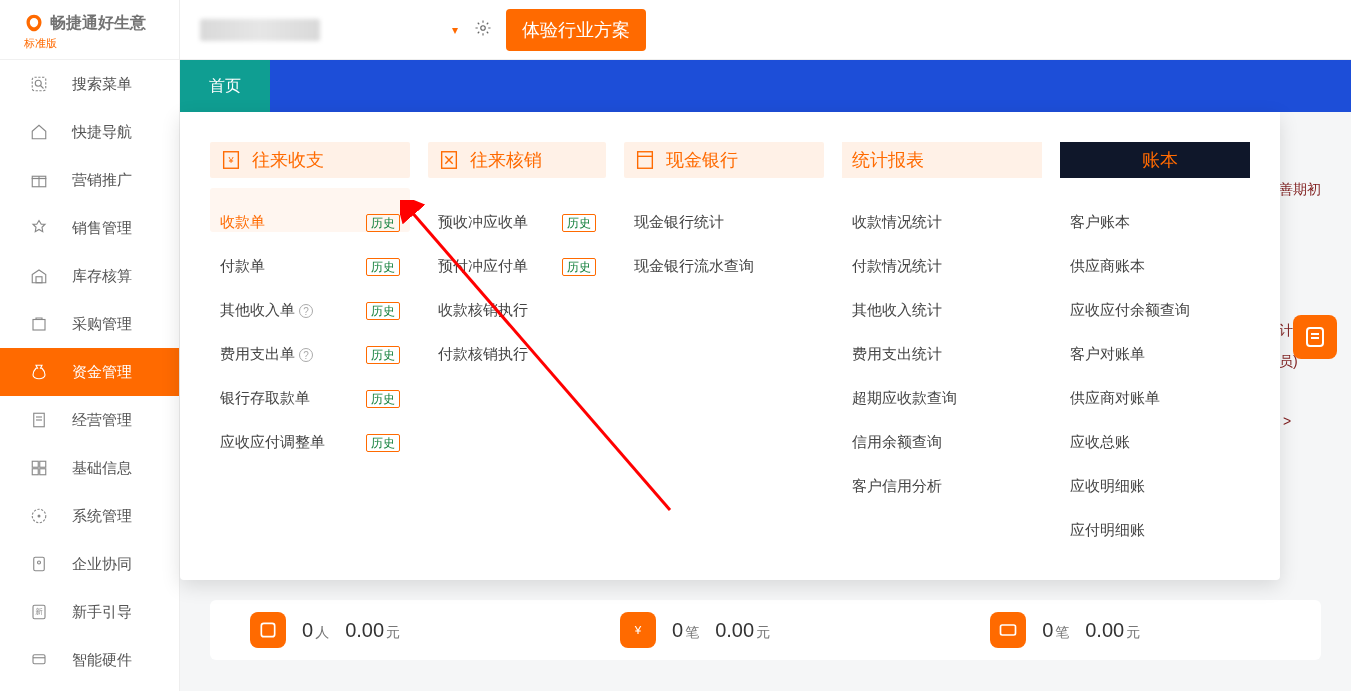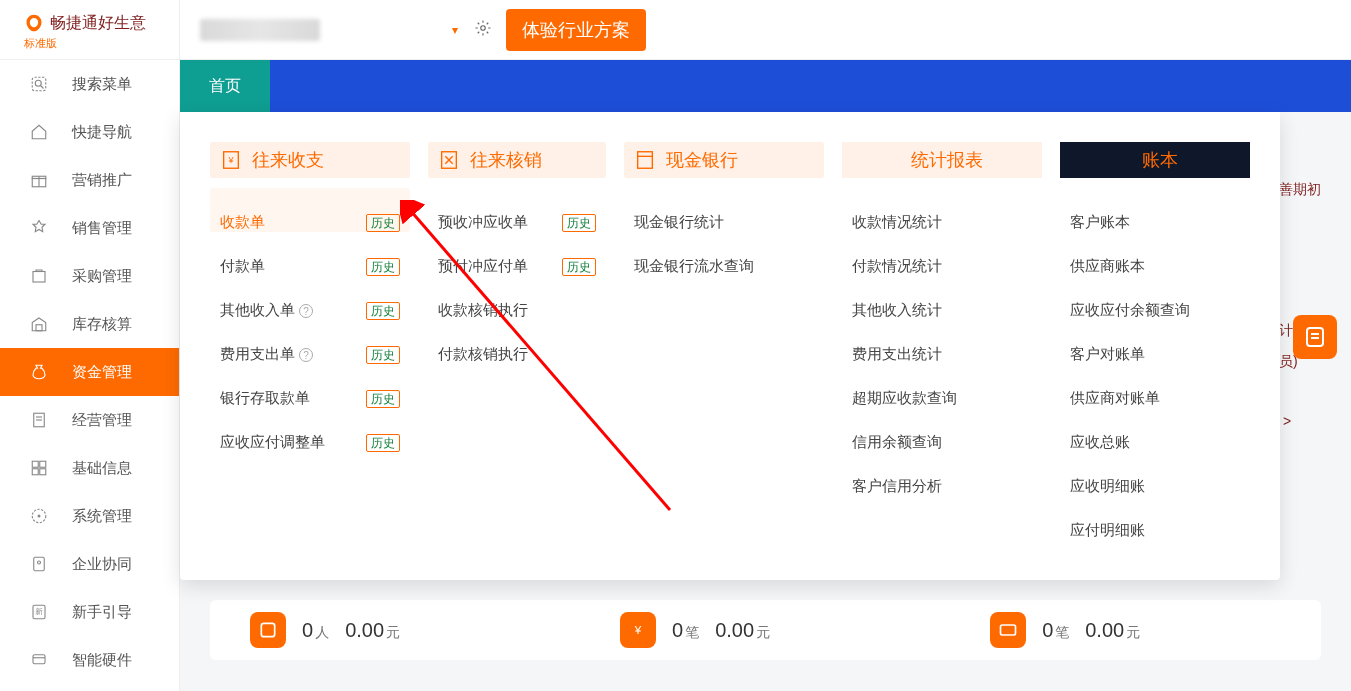--- a/index.html
+++ b/index.html
@@ -25,21 +25,21 @@
   }
   .logo-block {
     height: 60px;
     padding: 8px 12px 4px 24px;
     display: flex;
     flex-direction: column;
     justify-content: center;
     border-bottom: 1px solid #f0f0f0;
   }
   .logo-row { display: flex; align-items: center; gap: 6px; }
-  .logo-row .brand { color: #7f1d1d; font-weight: 400; font-size: 16px; }
+  .logo-row .brand { color: #737373; font-weight: 700; font-size: 16px; }
   .logo-sub { color: #ff6a00; font-size: 11px; margin-top: 2px; }
   .logo-icon { width: 20px; height: 22px; }
   .side-item {
     height: 48px;
     display: flex;
     align-items: center;
     gap: 24px;
     padding: 0 0 0 30px;
     color: #555;
     cursor: pointer;
@@ -251,34 +251,34 @@
     <span class="side-icon">
         <svg viewBox="0 0 24 24" width="18" height="18">
           <path d="M12 2l3 5h5l-4 4 1 6-5-3-5 3 1-6-4-4h5z" fill="none" stroke="#888" stroke-width="1.5"></path>
         </svg>
       </span>
     <span class="side-label">销售管理</span>
   </div>
   <div class="side-item">
     <span class="side-icon">
         <svg viewBox="0 0 24 24" width="18" height="18">
+          <path d="M3 10l9-6 9 6v11H3z" fill="none" stroke="#888" stroke-width="1.5"></path>
+          <rect x="8" y="13" width="8" height="8" fill="none" stroke="#888" stroke-width="1.5"></rect>
+        </svg>
+      </span>
+    <span class="side-label">库存核算</span>
+  </div>
+  <div class="side-item">
+    <span class="side-icon">
+        <svg viewBox="0 0 24 24" width="18" height="18">
           <rect x="4" y="6" width="16" height="14" fill="none" stroke="#888" stroke-width="1.5"></rect>
           <path d="M8 6V4h8v2" fill="none" stroke="#888" stroke-width="1.5"></path>
         </svg>
       </span>
     <span class="side-label">采购管理</span>
-  </div>
-  <div class="side-item">
-    <span class="side-icon">
-        <svg viewBox="0 0 24 24" width="18" height="18">
-          <path d="M3 10l9-6 9 6v11H3z" fill="none" stroke="#888" stroke-width="1.5"></path>
-          <rect x="8" y="13" width="8" height="8" fill="none" stroke="#888" stroke-width="1.5"></rect>
-        </svg>
-      </span>
-    <span class="side-label">库存核算</span>
   </div>
   <div class="side-item active">
     <span class="side-icon">
         <svg viewBox="0 0 24 24" width="18" height="18">
           <path d="M8 3h8l-2 4h2c3 3 4 6 4 9 0 3-4 5-8 5s-8-2-8-5c0-3 1-6 4-9h2z" fill="none" stroke="#fff" stroke-width="1.5"></path>
         </svg>
       </span>
     <span class="side-label">资金管理</span>
   </div>
   <div class="side-item">
@@ -429,21 +429,21 @@
     </div>
     <div class="menu-row">
       <span class="lbl">现金银行统计</span>
     </div>
     <div class="menu-row">
       <span class="lbl">现金银行流水查询</span>
     </div>
   </div>
 
   <div class="mega-col col4">
-    <div class="mega-head" style="background:#fff1e7;justify-content:center;">
+    <div class="mega-head" style="background:#fff1e7;justify-content:flex-start;">
       <span class="t">统计报表</span>
     </div>
     <div class="menu-row">
         <span class="lbl">收款情况统计</span>
       </div>
     <div class="menu-row">
         <span class="lbl">付款情况统计</span>
       </div>
     <div class="menu-row">
         <span class="lbl">其他收入统计</span>

